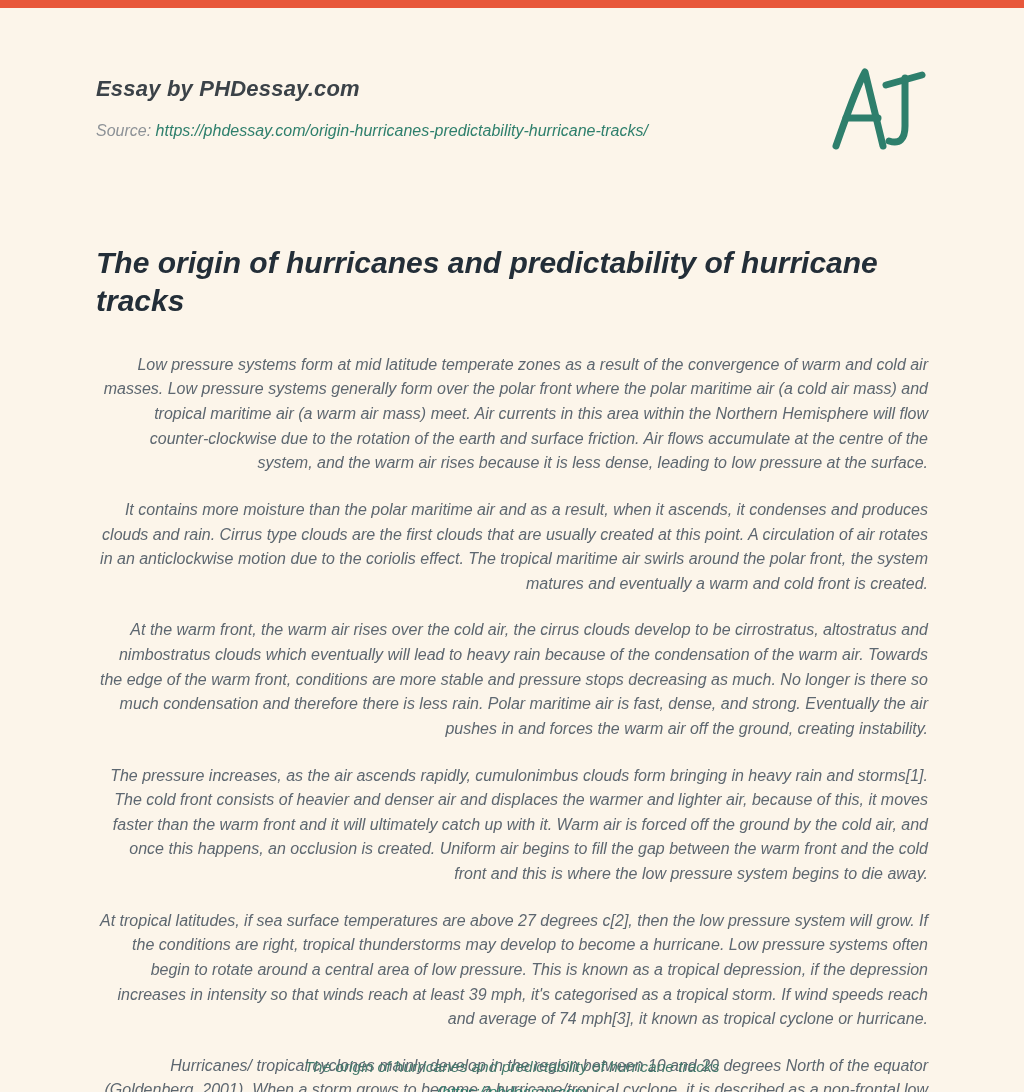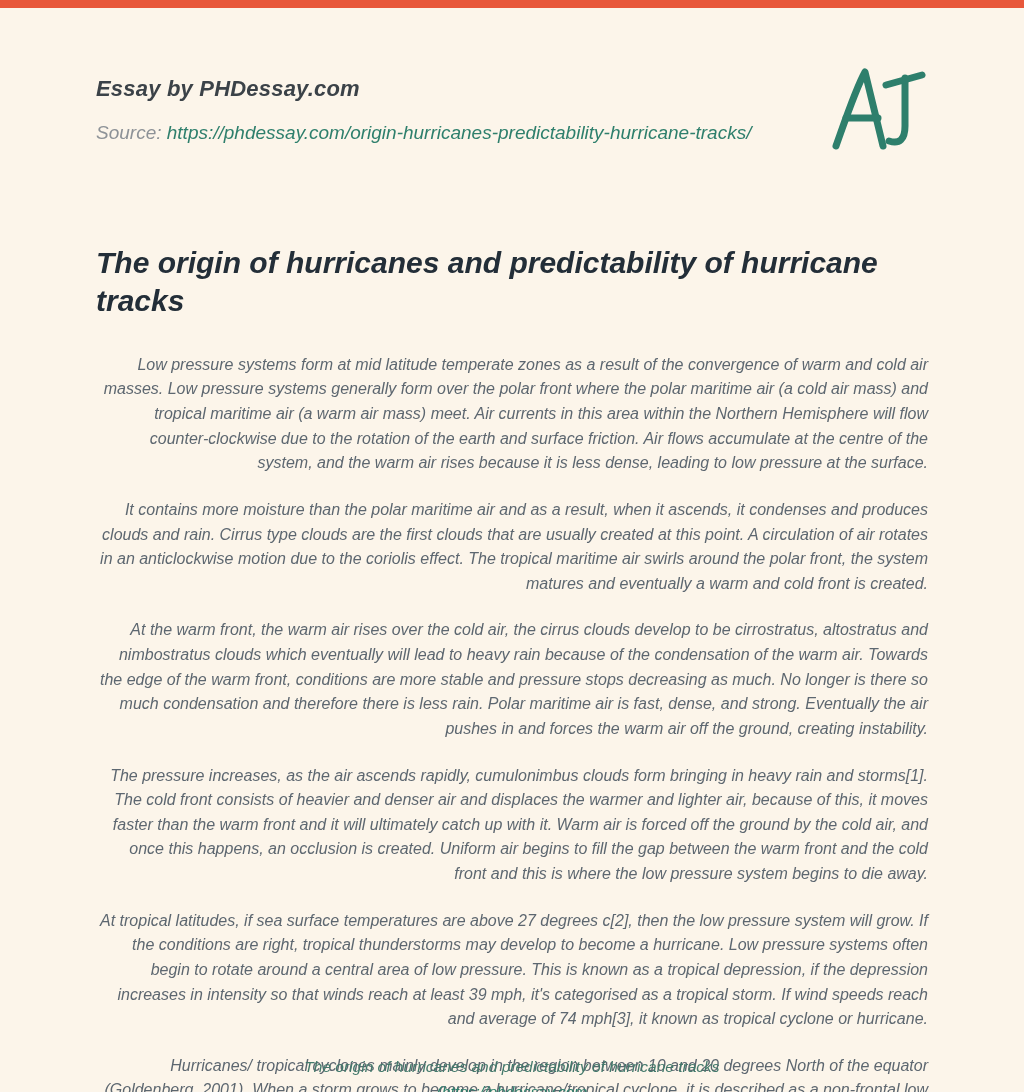--- a/index.html
+++ b/index.html
@@ -29,21 +29,21 @@
     margin-top: 68px;
   }
   .site-title {
     font-size: 22px;
     font-weight: 700;
     color: #3b4248;
     letter-spacing: 0.2px;
     margin-bottom: 20px;
   }
   .source-line {
-    font-size: 19px;
+    font-size: 16px;
     color: #8d9297;
   }
   .source-url {
     color: #2e7f6c;
     text-decoration: none;
   }
   .logo {
     margin-top: -14px;
     margin-right: 2px;
   }

